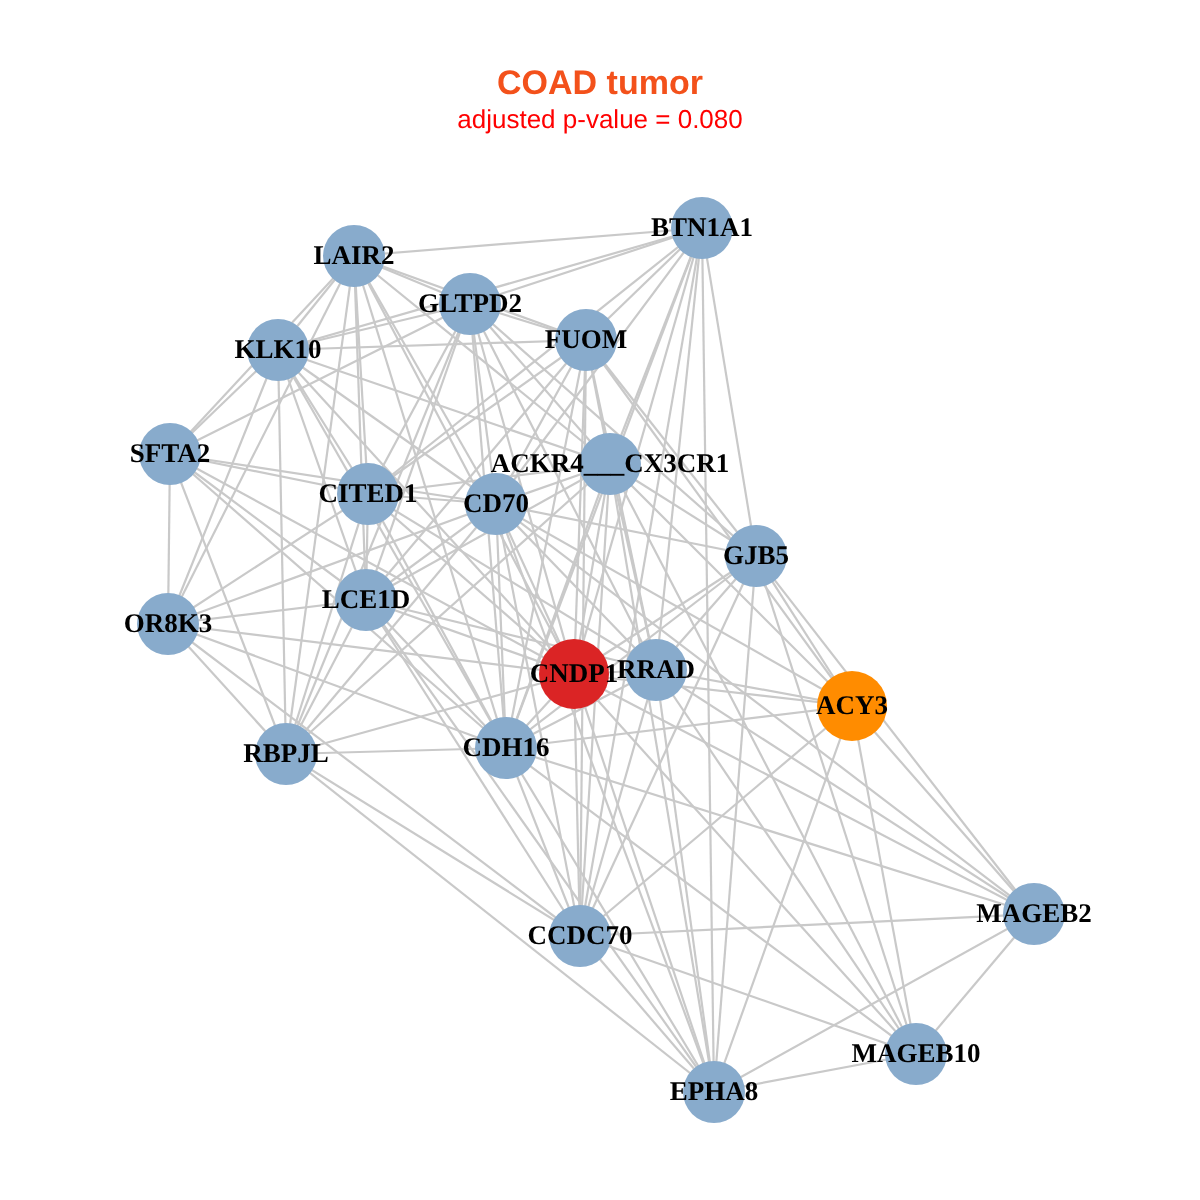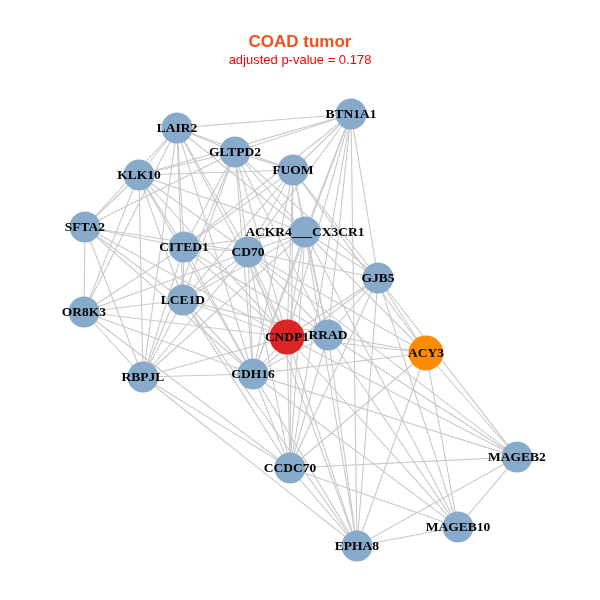--- a/index.html
+++ b/index.html
@@ -41,21 +41,21 @@
     fill: #000000;
     text-anchor: middle;
   }
 </style>
 </head>
 <body>
 
 <div id="figure">
   <div id="titles">
     <h1 id="chart-title" style="color: rgb(243, 81, 27);">COAD tumor</h1>
-    <div id="chart-subtitle" style="color: rgb(255, 0, 0);">adjusted p-value = 0.178</div>
+    <div id="chart-subtitle" style="color: rgb(255, 0, 0);">adjusted p-value = 0.080</div>
   </div>
   <svg id="network-svg" width="600" height="600" viewBox="0 0 600 600" xmlns="http://www.w3.org/2000/svg">
       <line x1="351" y1="114" x2="177" y2="128" class="edge" stroke="#C9C9C9"></line>
       <line x1="351" y1="114" x2="235" y2="152" class="edge" stroke="#C9C9C9"></line>
       <line x1="351" y1="114" x2="293" y2="170" class="edge" stroke="#C9C9C9"></line>
       <line x1="351" y1="114" x2="139" y2="175" class="edge" stroke="#C9C9C9"></line>
       <line x1="351" y1="114" x2="305" y2="232" class="edge" stroke="#C9C9C9"></line>
       <line x1="351" y1="114" x2="184" y2="247" class="edge" stroke="#C9C9C9"></line>
       <line x1="351" y1="114" x2="248" y2="252" class="edge" stroke="#C9C9C9"></line>
       <line x1="351" y1="114" x2="378" y2="278" class="edge" stroke="#C9C9C9"></line>

